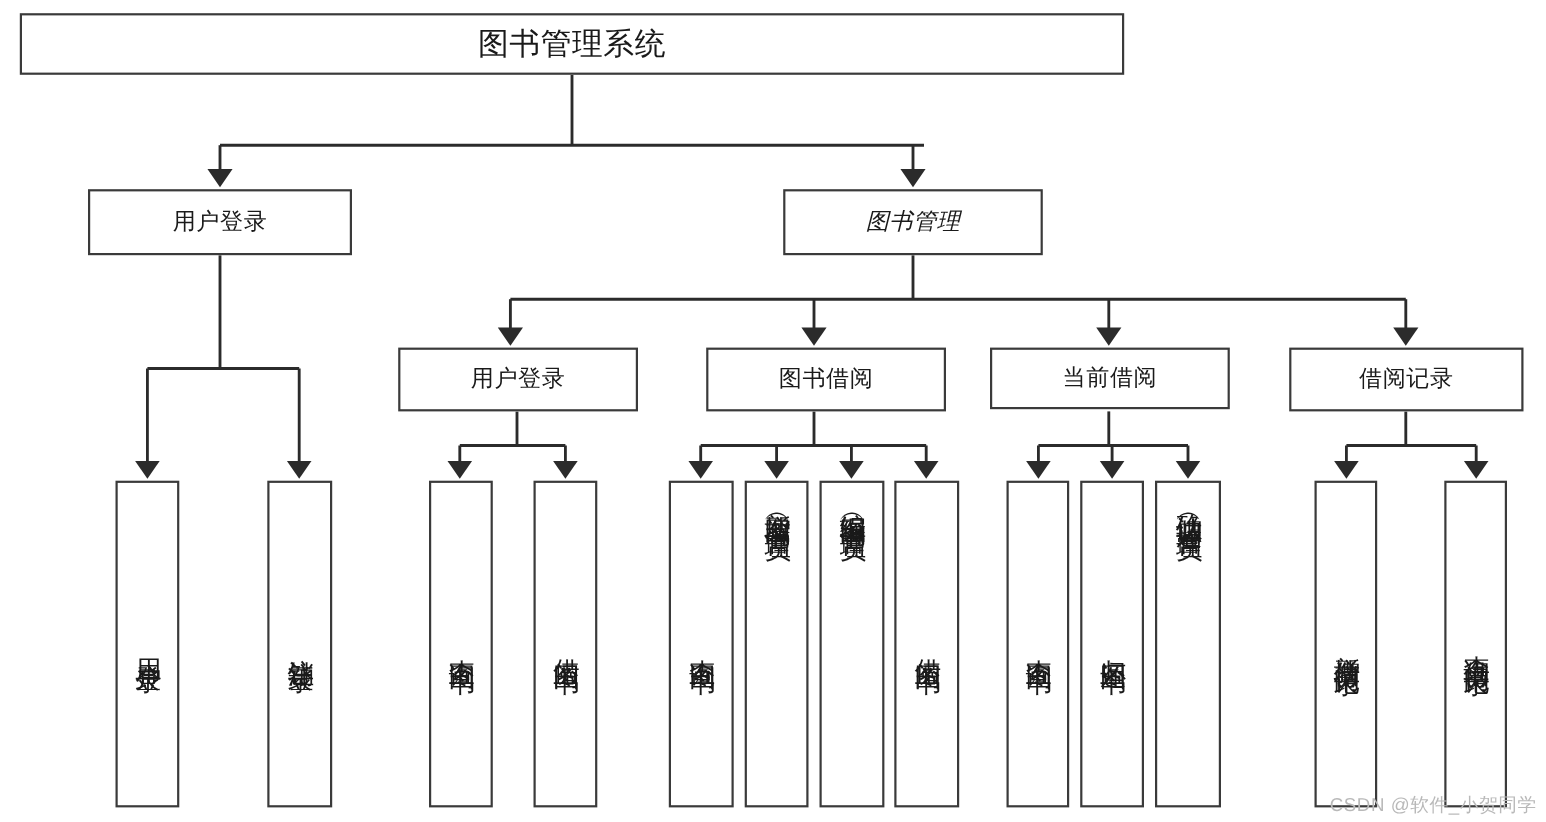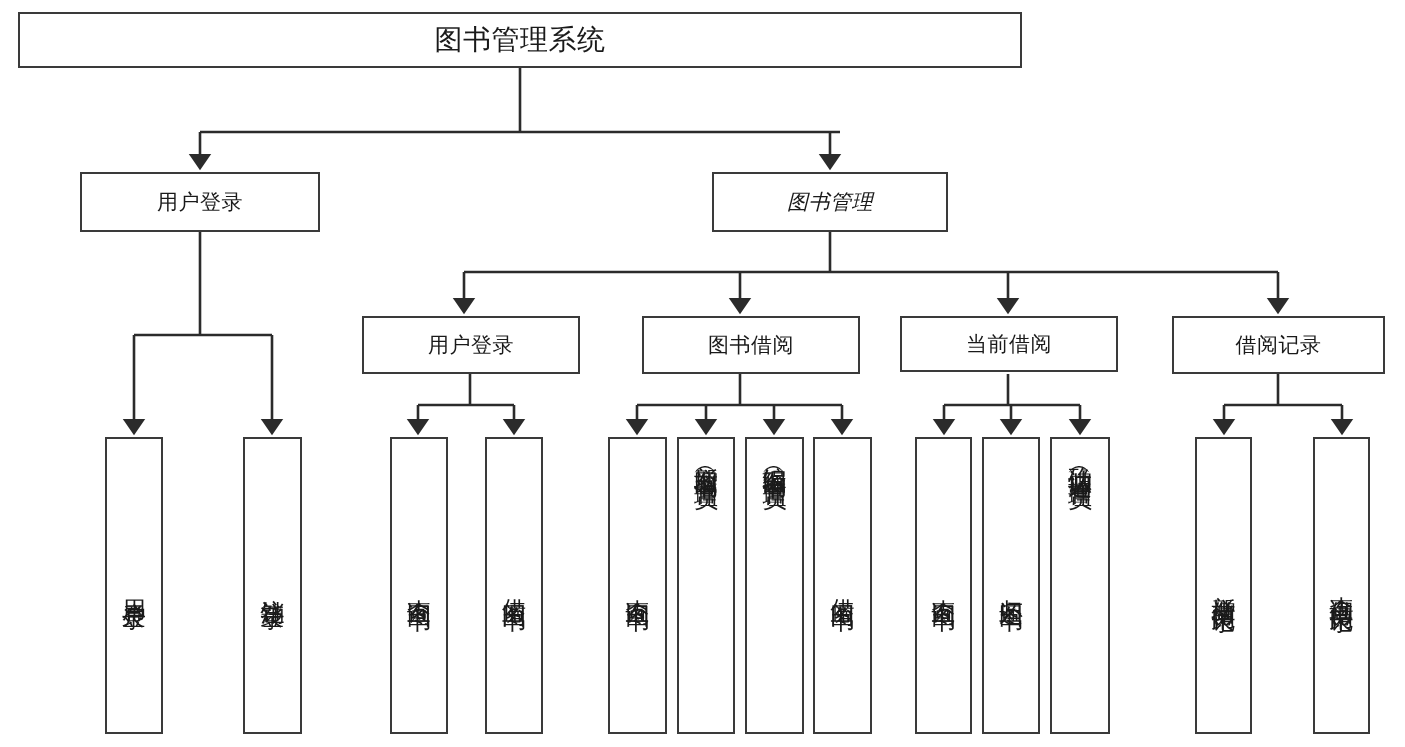--- a/index.html
+++ b/index.html
@@ -196,14 +196,15 @@
     <span class="label">确认归还（管理员）</span>
   </div>
 
   <div class="node vert center-v" style="left:1195px; top:437px; width:57px; height:297px;">
     <span class="label">新增借阅记录</span>
   </div>
   <div class="node vert center-v" style="left:1313px; top:437px; width:57px; height:297px;">
     <span class="label">查询借阅记录</span>
   </div>
 
+  <div class="watermark">CSDN @软件_小贺同学</div>
 
 </div>
 
 </body></html>

